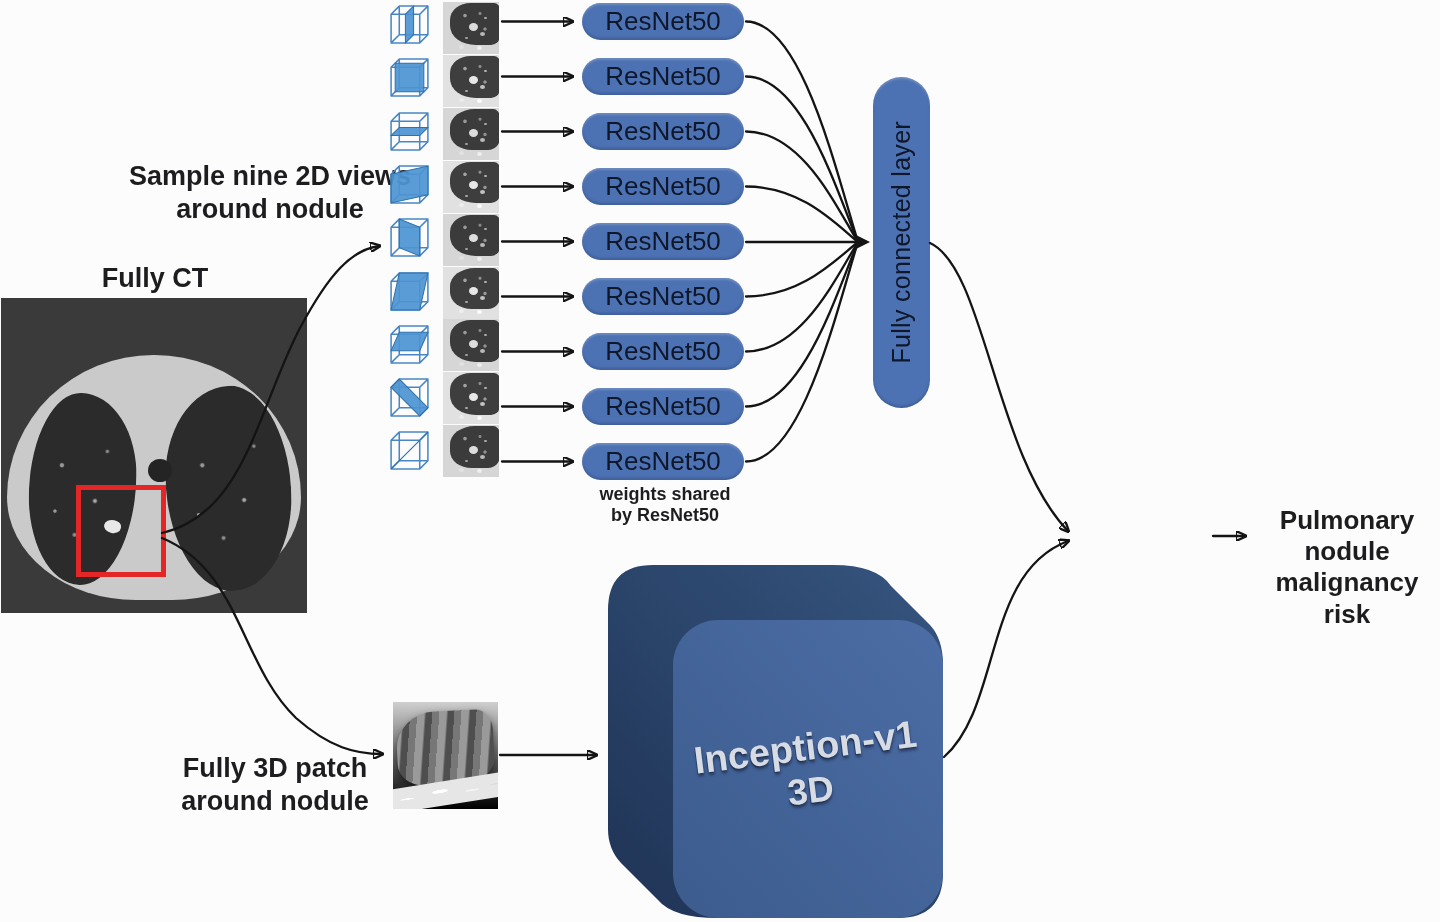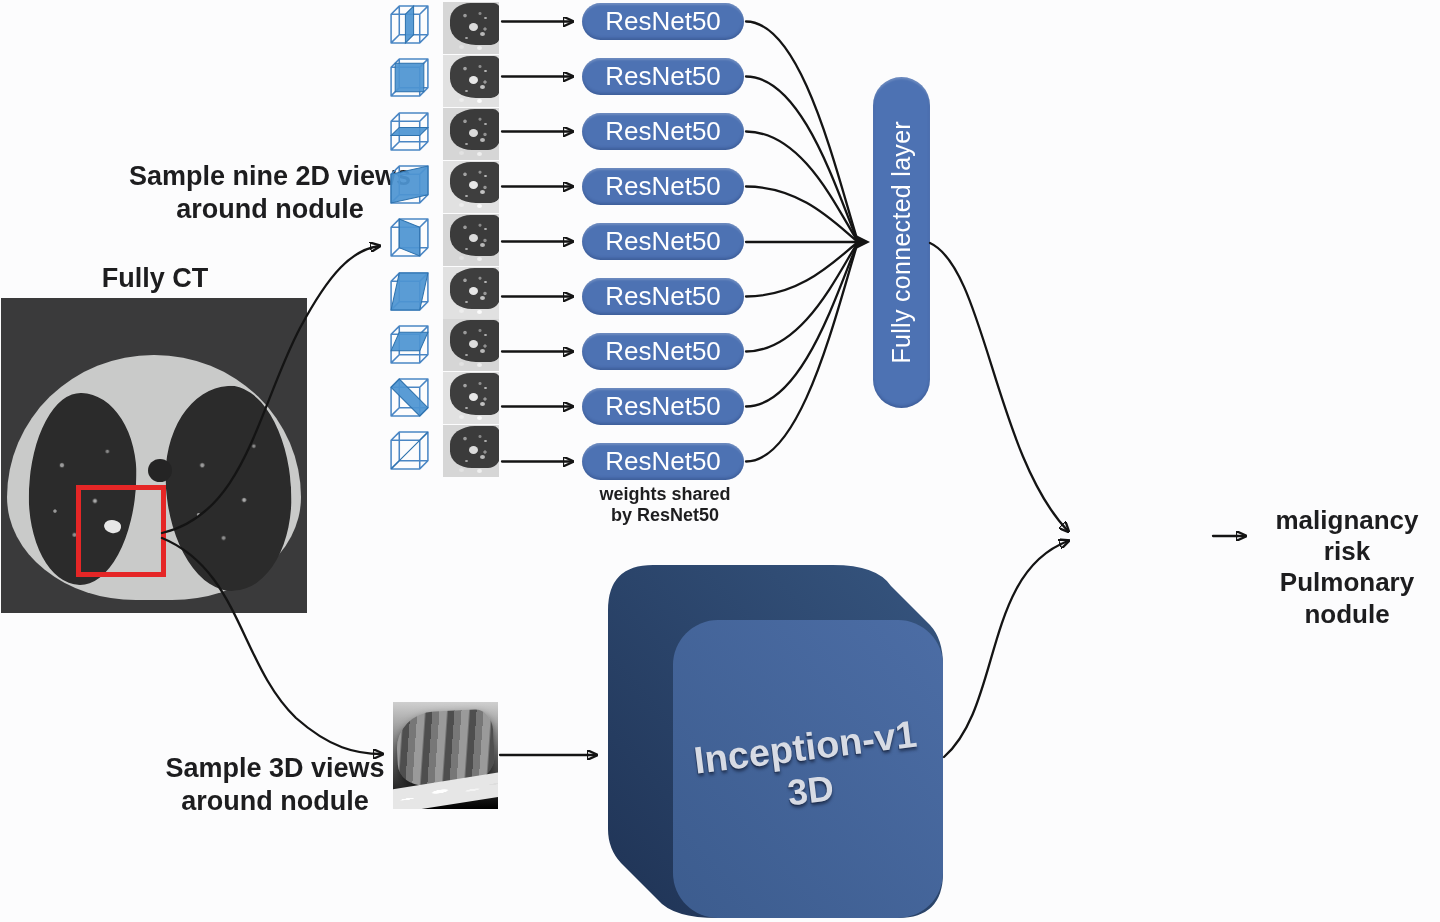--- a/index.html
+++ b/index.html
@@ -10,21 +10,21 @@
   .lbl{position:absolute;text-align:center;font-weight:600;color:#1d1d1f}
   .lbl span{display:block}
   #sample2d{left:100px;top:160px;width:340px;font-size:27px;line-height:1.22}
   #chestct {left:30px;top:263px;width:250px;font-size:27px}
   #ctsize  {left:18px;top:620px;width:212px;font-size:27px}
   #sample3d{left:110px;top:752px;width:330px;font-size:27px;line-height:1.22}
   #weights {left:515px;top:484px;width:300px;font-size:18px;line-height:1.16}
   #output  {left:1254px;top:505px;width:186px;font-size:26px;line-height:1.2}
   
   .pill{position:absolute;display:flex;align-items:center;justify-content:center;
-        background:#4d72b3;color:#ffffff;
+        background:#4d72b3;color:#0f172a;
         box-shadow:inset 0 2px 2px rgba(255,255,255,.18),inset 0 -2px 3px rgba(25,45,95,.30)}
   .rpill{left:582px;width:162px;height:37px;border-radius:19px;font-size:26px}
   #fcpill{left:873px;top:77px;width:57px;height:331px;border-radius:29px}
   #fcpill span{writing-mode:vertical-rl;transform:rotate(180deg);font-size:25px;letter-spacing:.3px}
   #ensemble{left:1078px;top:510px;width:133px;height:54px;border-radius:27px;font-size:26px}
   
   #ct{left:1px;top:298px;width:306px;height:315px;background:#3a3a3b;overflow:hidden}
   #ct .body{position:absolute;left:2%;top:18%;width:96%;height:78%;background:#c9cac9;
             border-radius:50% 50% 44% 44%/58% 58% 42% 42%}
   #ct .lung{position:absolute;background-color:#2b2b2b;
@@ -83,30 +83,30 @@
 <body>
 
 <div id="canvas">
 
   <div class="lbl" id="sample2d">
     <span>Sample nine 2D views</span>
     <span>around nodule</span>
   </div>
   <div class="lbl" id="chestct">Fully CT</div>
   <div class="lbl" id="sample3d">
-    <span>Sample 3D views</span>
+    <span>Fully 3D patch</span>
     <span>around nodule</span>
   </div>
   <div class="lbl" id="weights">
     <span>weights shared</span>
     <span>by ResNet50</span>
   </div>
   <div class="lbl" id="output">
+    <span>Pulmonary nodule</span>
     <span>malignancy risk</span>
-    <span>Pulmonary nodule</span>
   </div>
 
   <div class="abs" id="ct">
     <div class="body"></div>
     <div class="lung lungL"></div>
     <div class="lung lungR"></div>
     <div class="trachea"></div>
     <div class="nodule"></div>
     <div class="redbox"></div>
   </div>

